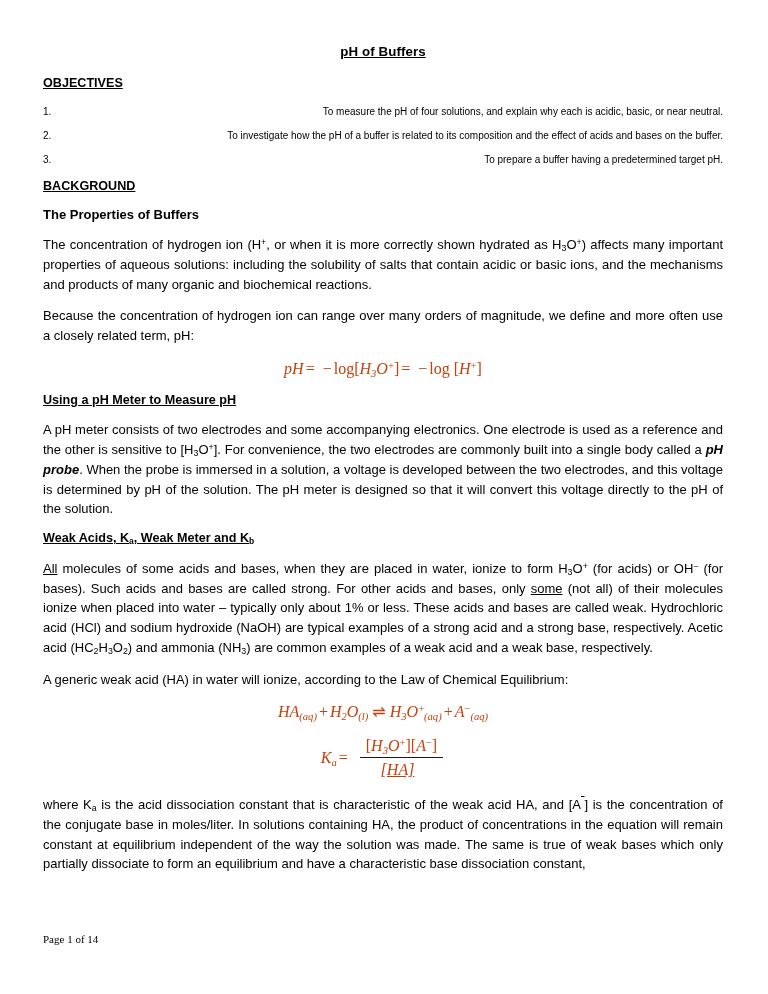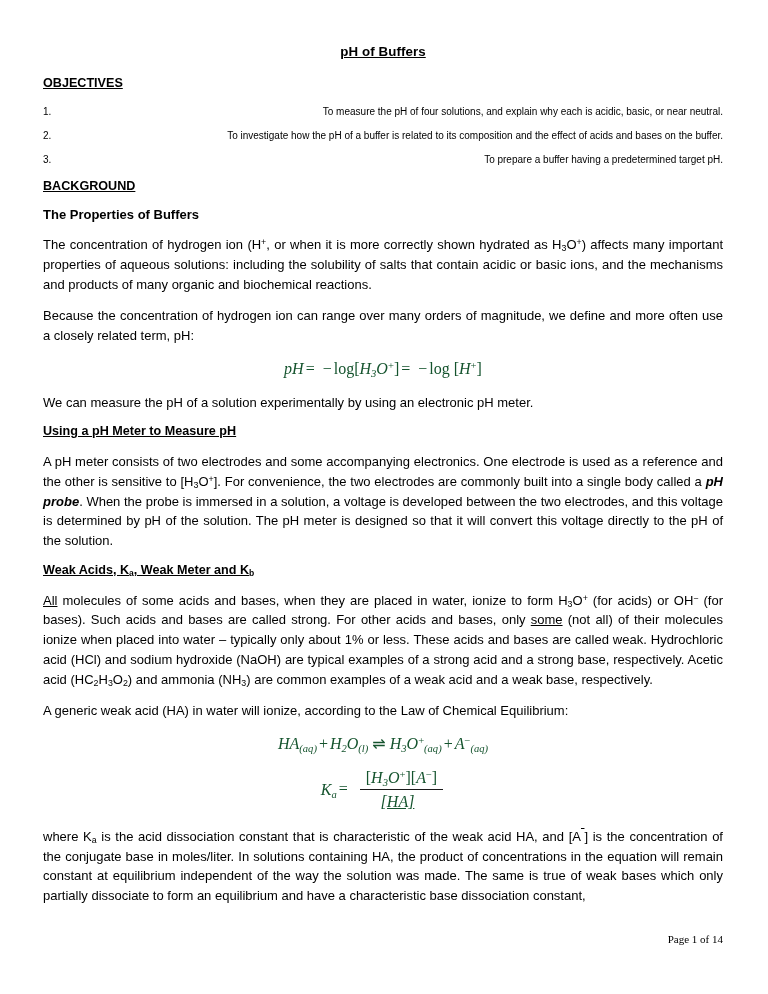--- a/index.html
+++ b/index.html
@@ -75,21 +75,21 @@
     width: 18px;
     text-align: left;
   }
   ol.objectives li:last-child { margin-bottom: 0; }
   .eq {
     text-align: center;
     margin: 9px 0 13px 0;
     font-family: "Liberation Serif", serif;
     font-style: italic;
     font-size: 16px;
-    color: #14532d;
+    color: #c2410c;
     line-height: 1.35;
   }
   .eq .up { font-style: normal; }
   .eq .op { font-style: normal; padding: 0 2px; }
   sub { font-size: 0.68em; vertical-align: -0.22em; line-height: 0; }
   sup { font-size: 0.68em; vertical-align: 0.42em; line-height: 0; }
   .eq sub { font-size: 0.66em; vertical-align: -0.28em; }
   .eq sup { font-size: 0.66em; vertical-align: 0.44em; }
   .frac {
     display: inline-block;
@@ -110,21 +110,20 @@
     padding: 1px 6px 0 6px;
     text-decoration: underline;
   }
   .u { text-decoration: underline; }
   .bi { font-weight: bold; font-style: italic; }
   .footer {
     position: absolute;
     left: 43px;
     right: 45px;
     bottom: 49px;
-    text-align: right;
     font-family: "Liberation Serif", serif;
     font-size: 11px;
     color: #000000;
   }
   .eq-arrow { font-style: normal; padding: 0 4px; }
   .ovl { text-decoration: overline; }
 </style>
 </head>
 <body>
 
@@ -143,21 +142,20 @@
   <div class="sec-head">BACKGROUND</div>
 
   <div class="sub-head">The Properties of Buffers</div>
 
   <p class="para"><span>The concentration of hydrogen ion (H</span><sup>+</sup><span>, or when it is more correctly shown hydrated as H</span><sub>3</sub><span>O</span><sup>+</sup><span>) affects many important properties of aqueous solutions:  including the solubility of salts that contain acidic or basic ions, and the mechanisms and products of many organic and biochemical reactions.</span></p>
 
   <p class="para">Because the concentration of hydrogen ion can range over many orders of magnitude, we define and more often use a closely related term, pH:</p>
 
   <div class="eq"><span>pH</span><span class="op">=</span>&nbsp;<span class="op">−</span><span class="up">log</span><span class="up">[</span><span>H</span><sub>3</sub><span>O</span><sup class="up">+</sup><span class="up">]</span><span class="op">=</span>&nbsp;<span class="op">−</span><span class="up">log</span>&nbsp;<span class="up">[</span><span>H</span><sup class="up">+</sup><span class="up">]</span></div>
 
-  <p class="para">We can measure the pH of a solution experimentally by using an electronic pH meter.</p>
 
   <div class="sec-head">Using a pH Meter to Measure pH</div>
 
   <p class="para"><span>A pH meter consists of two electrodes and some accompanying electronics.  One electrode is used as a reference and the other is sensitive to [H</span><sub>3</sub><span>O</span><sup>+</sup><span>].  For convenience, the two electrodes are commonly built into a single body called a </span><span class="bi">pH probe</span><span>.  When the probe is immersed in a solution, a voltage is developed between the two electrodes, and this voltage is determined by pH of the solution.  The pH meter is designed so that it will convert this voltage directly to the pH of the solution.</span></p>
 
   <div class="sec-head"><span>Weak Acids, K</span><sub>a</sub><span>, Weak Meter and K</span><sub>b</sub></div>
 
   <p class="para"><span class="u">All</span><span> molecules of some acids and bases, when they are placed in water, ionize to form H</span><sub>3</sub><span>O</span><sup>+</sup><span> (for acids) or OH</span><sup>−</sup><span> (for bases).  Such acids and bases are called strong.  For other acids and bases, only </span><span class="u">some</span><span> (not all) of their molecules ionize when placed into water – typically only about 1% or less.  These acids and bases are called weak.  Hydrochloric acid (HCl) and sodium hydroxide (NaOH) are typical examples of a strong acid and a strong base, respectively.  Acetic acid (HC</span><sub>2</sub><span>H</span><sub>3</sub><span>O</span><sub>2</sub><span>) and ammonia (NH</span><sub>3</sub><span>) are common examples of a weak acid and a weak base, respectively.</span></p>
 
   <p class="para">A generic weak acid (HA) in water will ionize, according to the Law of Chemical Equilibrium:</p>

